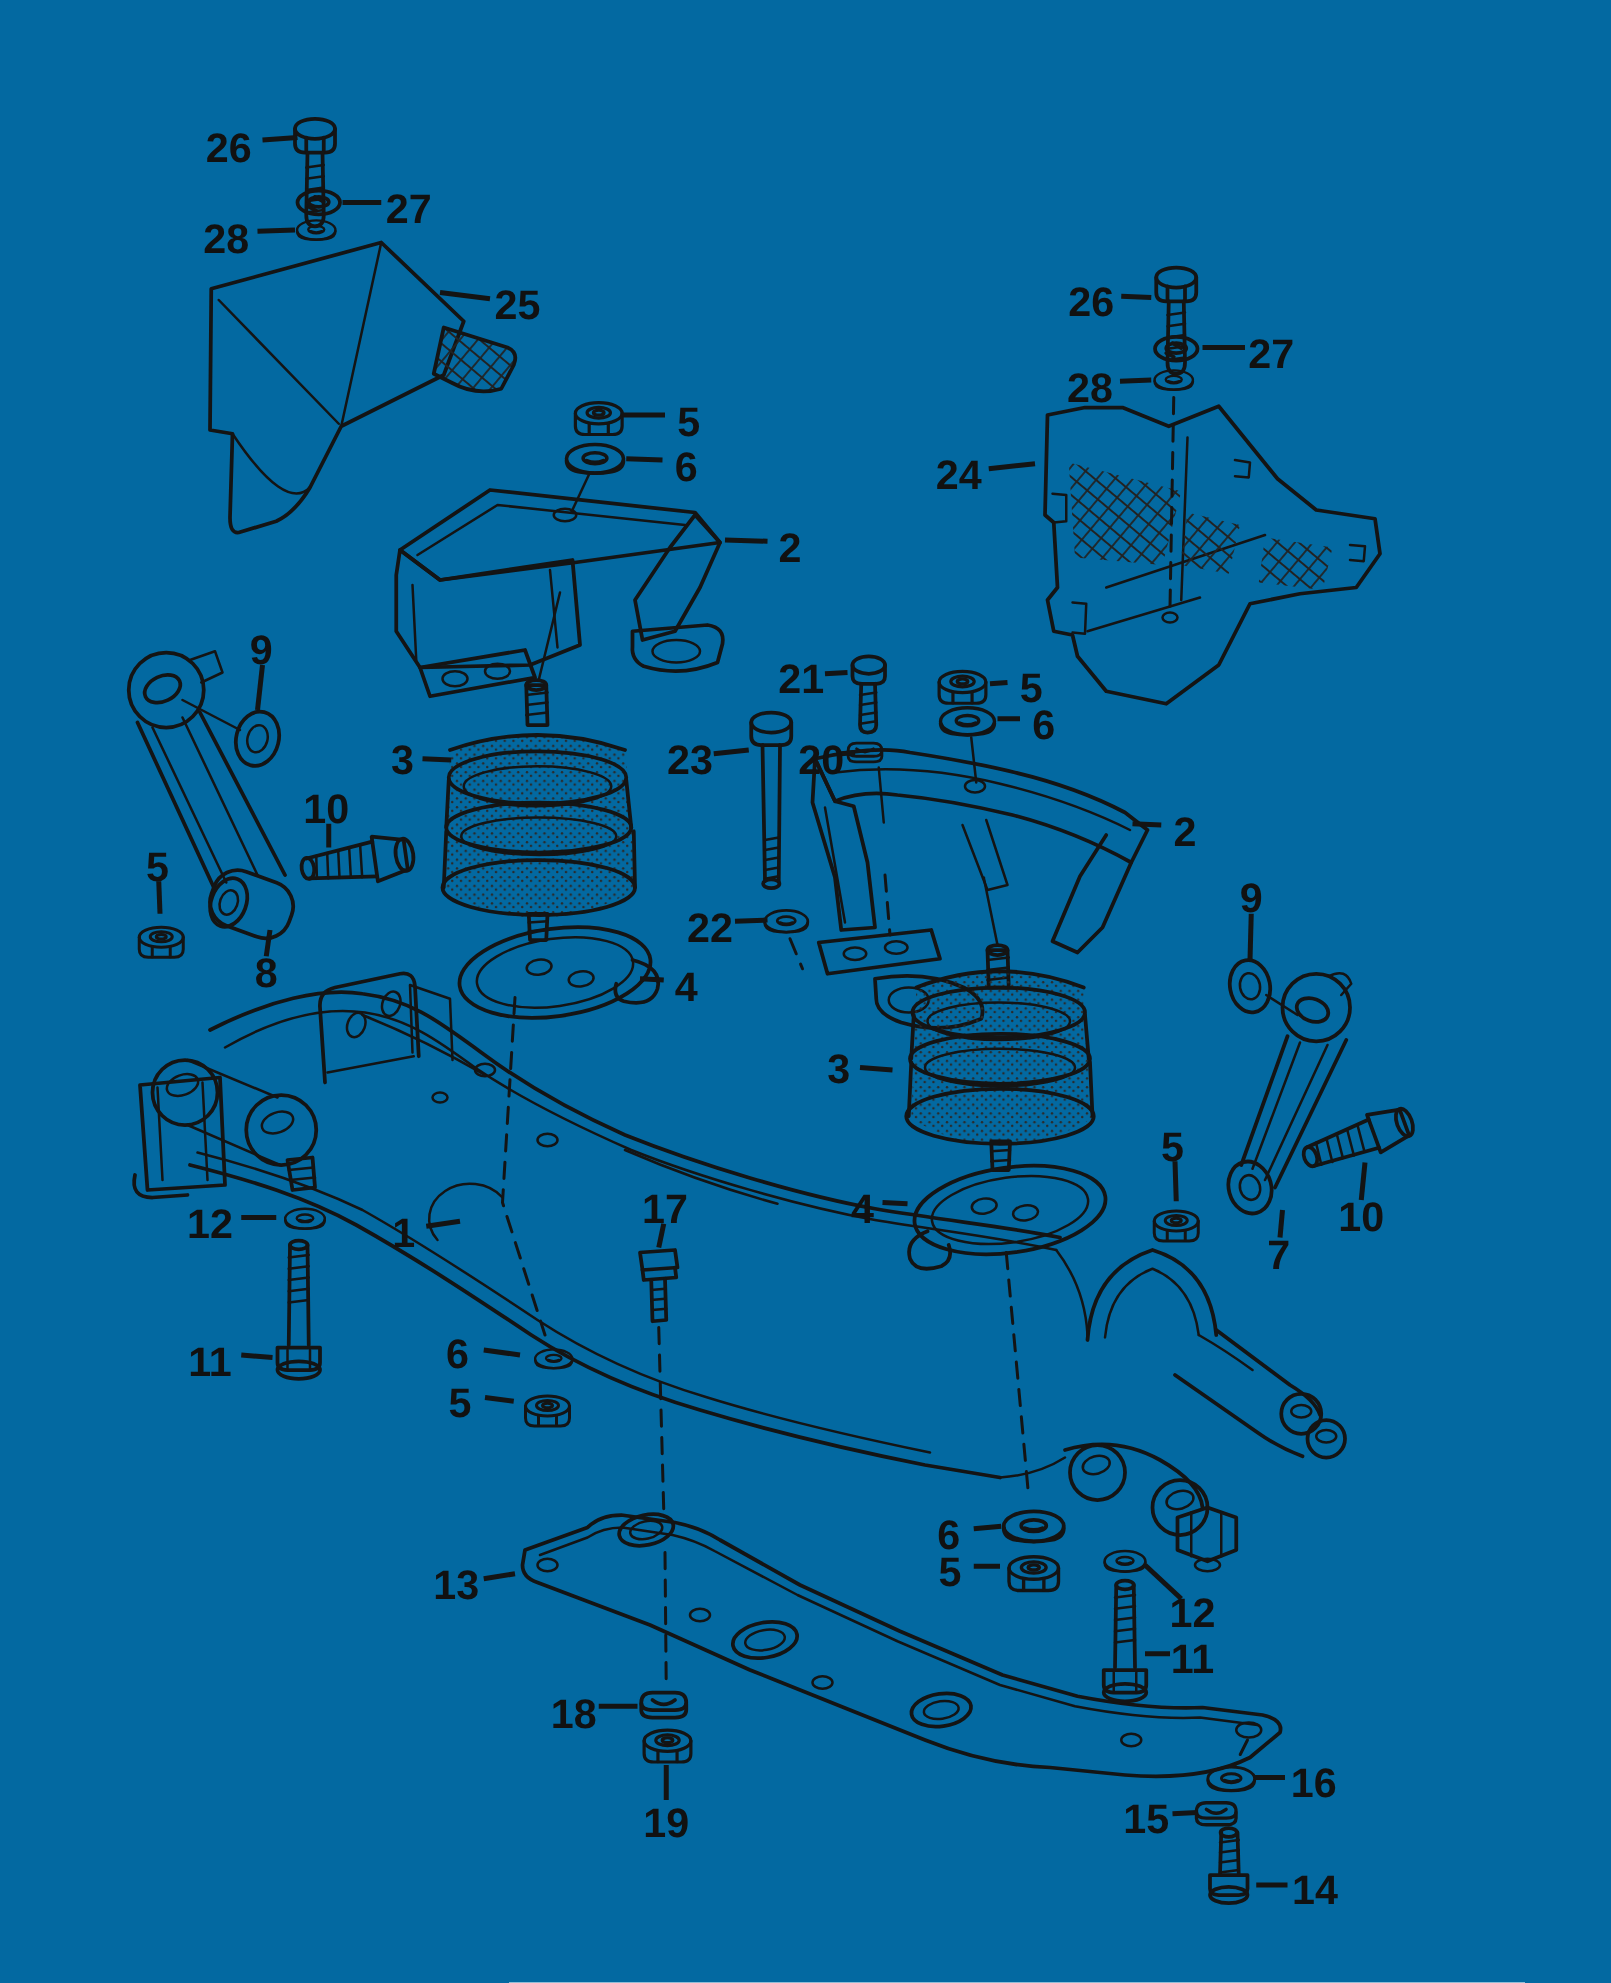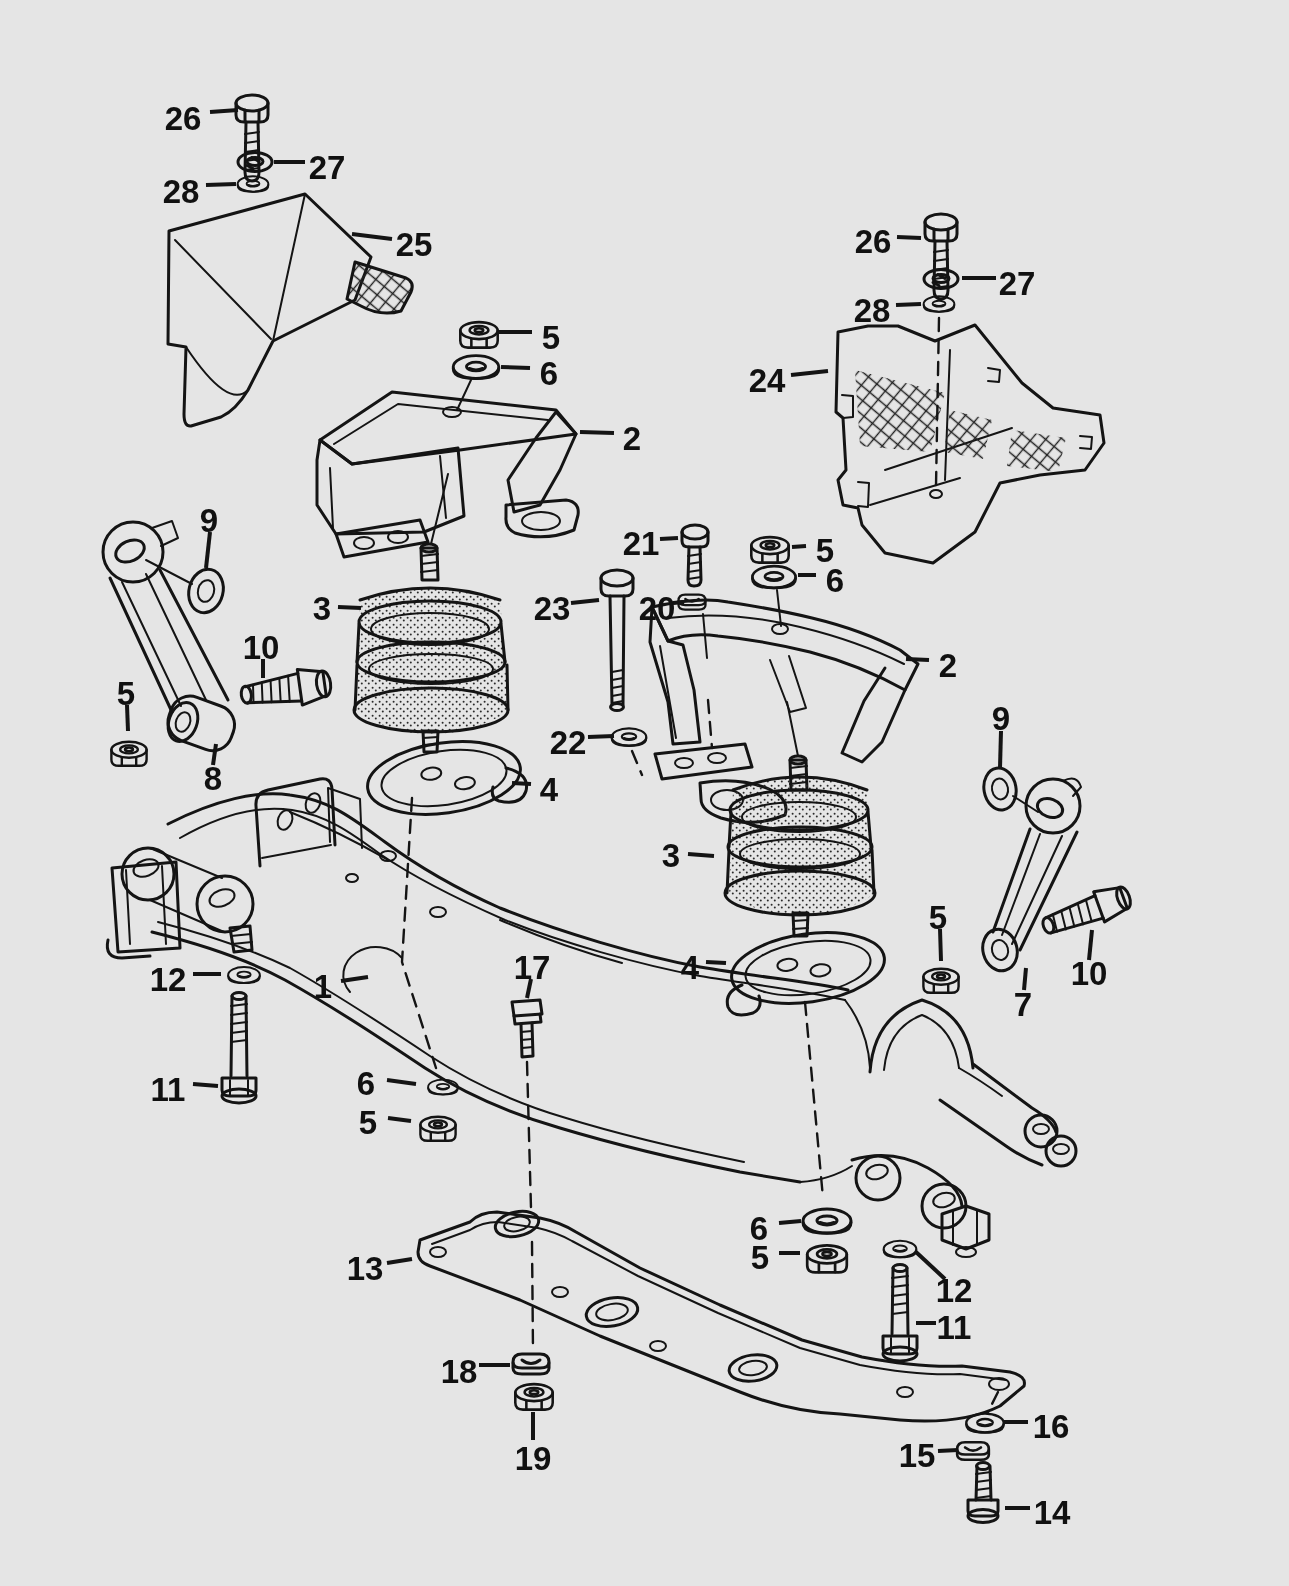--- a/index.html
+++ b/index.html
@@ -1,16 +1,16 @@
 <!DOCTYPE html>
 <html><head>
 <meta charset="utf-8">
 <style>
   html,body{margin:0;padding:0;background:#ffffff;}
-  .stage{position:relative;width:1289px;height:1586px;background:#e5e5e5;overflow:hidden;
+  .stage{position:relative;width:1289px;height:1586px;background:#0369a1;overflow:hidden;
          font-family:"Liberation Sans", sans-serif;}
   svg{display:block}
   .art{stroke:#141414;fill:none;stroke-width:3;stroke-linecap:round;stroke-linejoin:round;}
   .thin{stroke-width:2;}
   .dashed{stroke:#141414;stroke-width:2.4;fill:none;stroke-dasharray:13 9;}
   .leader{stroke:#141414;stroke-width:4;}
   .callout-text{font-family:"Liberation Sans", sans-serif;font-weight:bold;font-size:33px;fill:#111;}
 </style>
 </head>
 <body>

